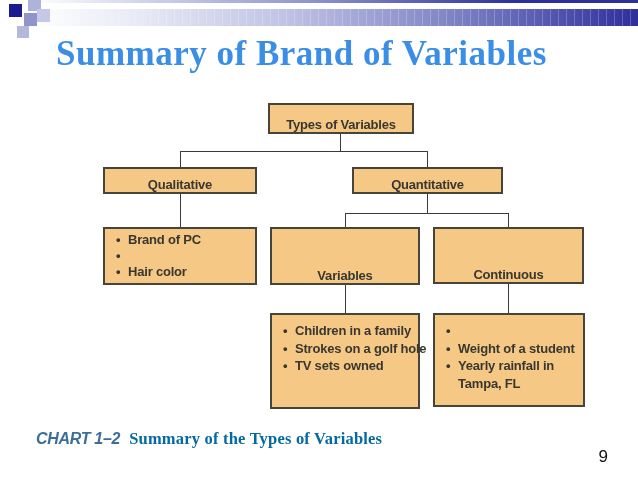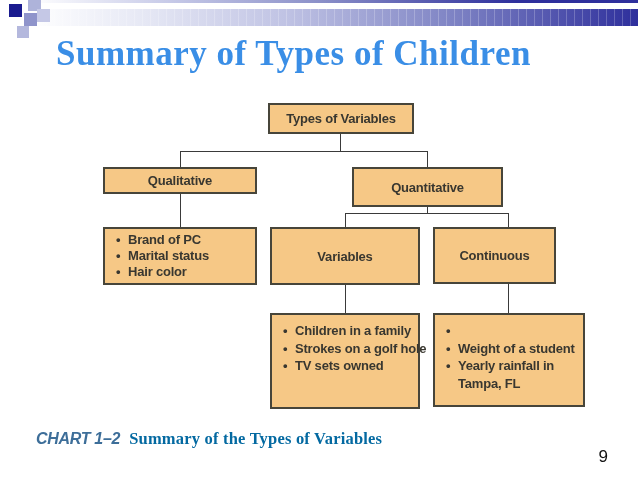--- a/index.html
+++ b/index.html
@@ -34,28 +34,28 @@
     color:var(--title,#3a8ee6); white-space:nowrap;
   }
 
   
   .node {
     position:absolute; box-sizing:border-box;
     background:var(--box-fill,#f6c886);
     border:2px solid var(--box-border,#47453a);
     color:#393730; font-weight:bold; font-size:13px; letter-spacing:-0.2px;
   }
-  .node.center { display:flex; align-items:center; justify-content:center; text-align:center; }
+  .node.center { display:flex; align-items:flex-end; justify-content:center; text-align:center; }
 
   .n-root  { left:268px; top:103px; width:146px; height:31px; }
   .n-qual  { left:103px; top:167px; width:154px; height:27px; }
-  .n-quant { left:352px; top:167px; width:151px; height:40px; }
+  .n-quant { left:352px; top:167px; width:151px; height:27px; }
   .n-qual-ex  { left:103px; top:227px; width:154px; height:58px; }
   .n-disc  { left:270px; top:227px; width:150px; height:58px; }
-  .n-cont  { left:433px; top:227px; width:123px; height:57px; }
+  .n-cont  { left:433px; top:227px; width:151px; height:57px; }
   .n-disc-ex { left:270px; top:313px; width:150px; height:96px; }
   .n-cont-ex { left:433px; top:313px; width:152px; height:94px; }
 
   .items { display:flex; flex-direction:column; justify-content:center; padding:3px 2px 3px 11px; height:100%; box-sizing:border-box; }
   .items.tall { justify-content:flex-start; padding-top:7px; }
   .bi { display:flex; line-height:16px; }
   .tall .bi { line-height:17.5px; }
   .bu { width:12px; flex:0 0 12px; }
   .bt { flex:0 1 auto; }
   .nowrap .bt { white-space:nowrap; }
@@ -95,21 +95,21 @@
 <div class="slide">
 
   <div class="strip-top"></div>
   <div class="bar"></div>
   <div class="sq sq2"></div>
   <div class="sq sq4"></div>
   <div class="sq sq3"></div>
   <div class="sq sq1"></div>
   <div class="sq sq5"></div>
 
-  <h1 class="title">Summary of Types of Children</h1>
+  <h1 class="title">Summary of Brand of Variables</h1>
 
   <div>
 
     <div class="vline c-root-v"></div>
     <div class="hline c-split1-h"></div>
     <div class="vline c-qual-t"></div>
     <div class="vline c-quant-t"></div>
     <div class="vline c-qual-d"></div>
     <div class="vline c-quant-d"></div>
     <div class="hline c-split2-h"></div>
@@ -131,21 +131,20 @@
     </div>
 
     <div class="node n-qual-ex nowrap">
       <div class="items">
         <div class="bi">
           <span class="bu">•</span>
           <span class="bt">Brand of PC</span>
         </div>
         <div class="bi">
           <span class="bu">•</span>
-          <span class="bt">Marital status</span>
         </div>
         <div class="bi">
           <span class="bu">•</span>
           <span class="bt">Hair color</span>
         </div>
       </div>
     </div>
 
     <div class="node center n-disc">
       <span>Variables</span>

